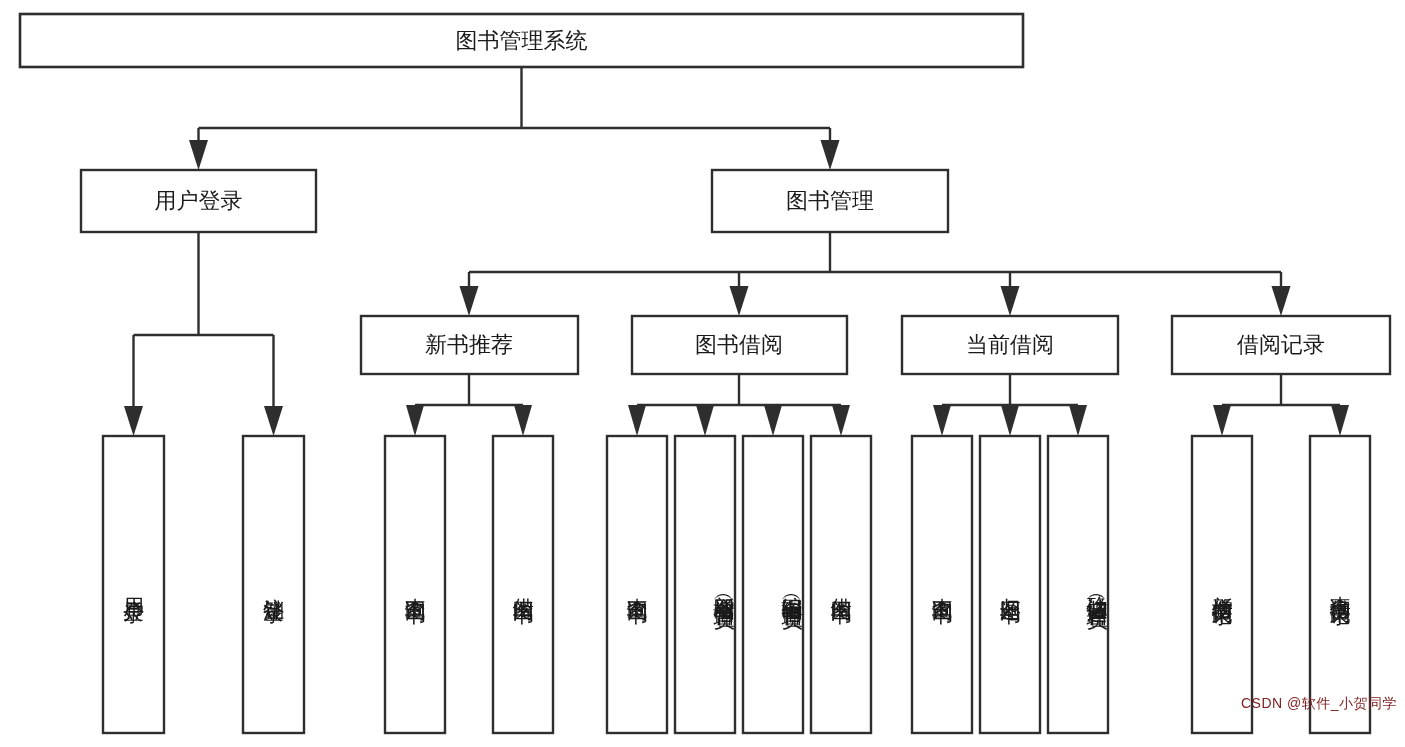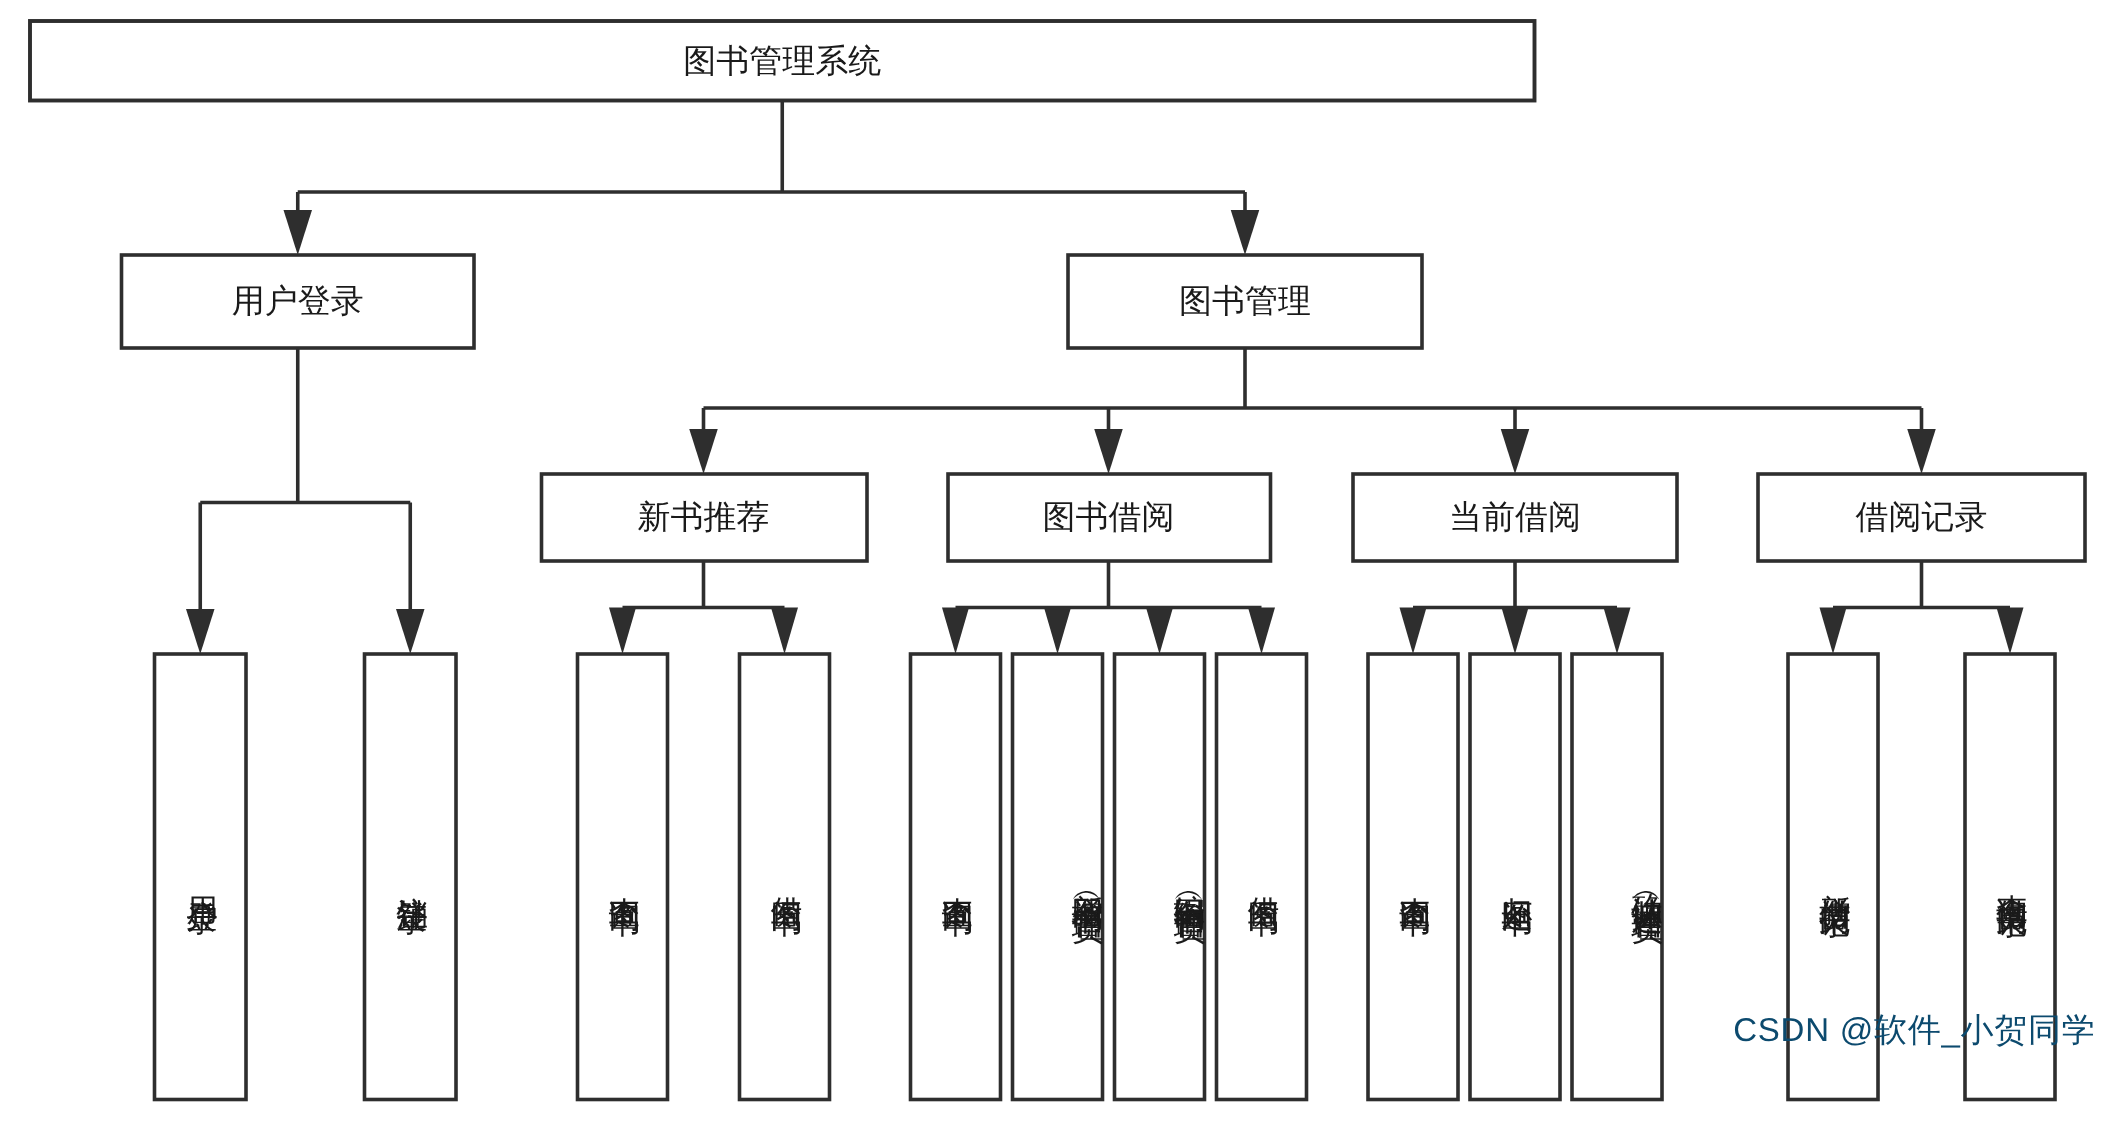--- a/index.html
+++ b/index.html
@@ -65,24 +65,24 @@
     line-height: 1.08;
     letter-spacing: 2px;
     color: #1a1a1a;
     white-space: nowrap;
     text-align: center;
     pointer-events: none;
   }
   .watermark {
     position: absolute;
     right: 8px;
-    bottom: 19px;
-    font-family: "Liberation Sans", "DejaVu Sans", sans-serif;
-    font-size: 22px;
-    color: #0c4a6e;
+    bottom: 8px;
+    font-family: "Liberation Sans", "DejaVu Sans", sans-serif;
+    font-size: 14px;
+    color: #7f1d1d;
     letter-spacing: 0.5px;
     user-select: none;
   }
 </style>
 </head>
 <body>
 
 <div id="diagram-root">
 
   <svg id="tree-svg" viewBox="0 0 1405 747">

